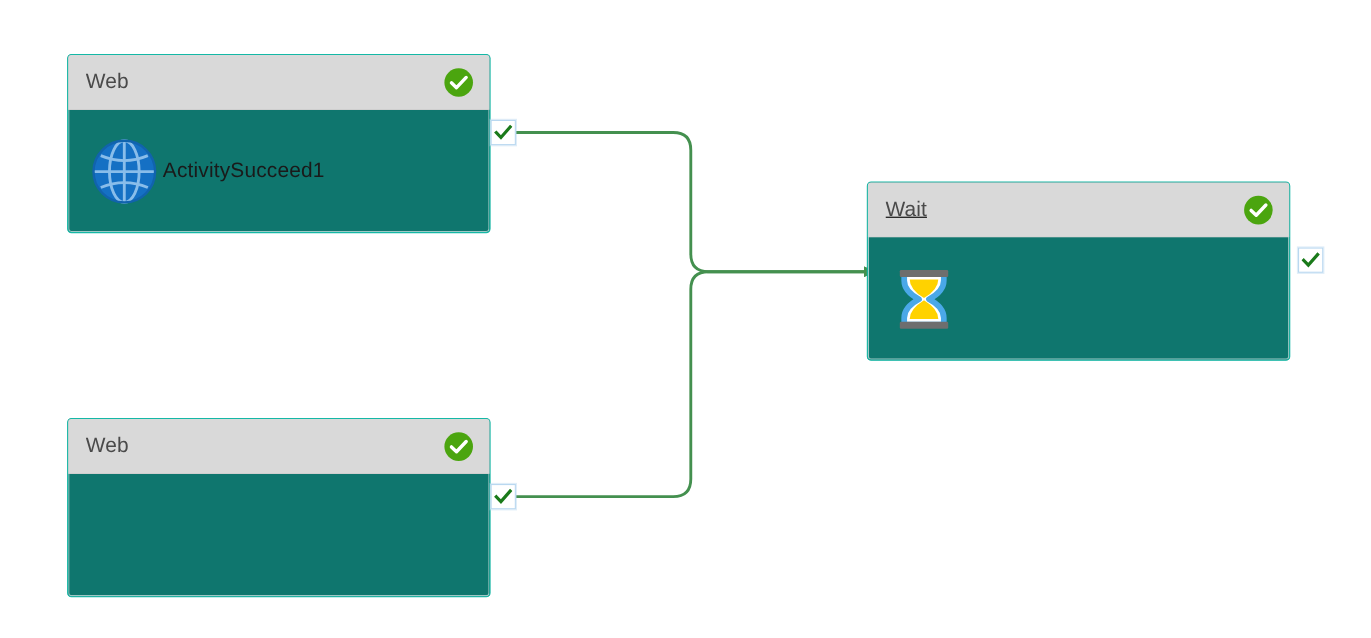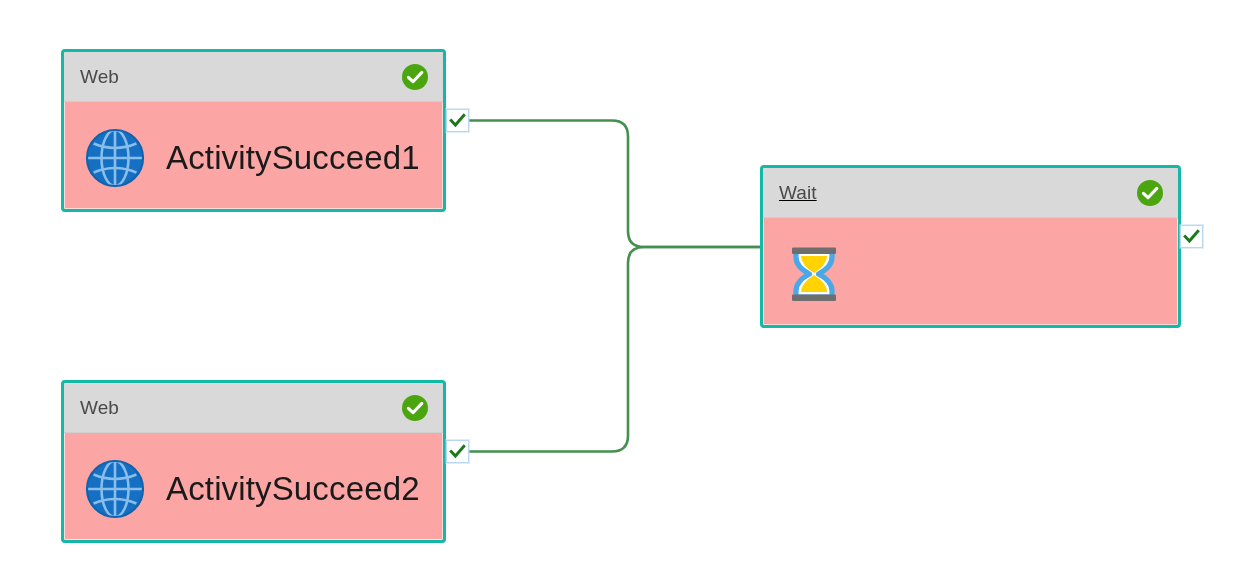--- a/index.html
+++ b/index.html
@@ -26,22 +26,22 @@
     top: 0;
     width: 1246px;
     height: 580px;
     pointer-events: none;
   }
 
   
   .node {
     position: absolute;
     box-sizing: border-box;
-    background: #fca5a5;
-    border: 3px solid #14b8a6;
+    background: #0f766e;
+    border: 1px solid #14b8a6;
     border-radius: 4px;
     box-shadow: 0 0 0 1px rgba(255,255,255,0.6) inset;
   }
   .node-header {
     height: 50px;
     background: #d9d9d9;
     border-bottom: 1px solid #cfcfcf;
     border-radius: 3px 3px 0 0;
     display: flex;
     align-items: center;
@@ -69,23 +69,23 @@
     padding-left: 20px;
     box-sizing: border-box;
   }
   .node-icon {
     flex: 0 0 auto;
     width: 62px;
     height: 62px;
     display: block;
   }
   .node-label {
-    font-size: 33px;
+    font-size: 19px;
     color: #1a1a1a;
-    margin-left: 20px;
+    margin-left: 4px;
     white-space: nowrap;
     letter-spacing: 0.15px;
   }
 
   
   .port {
     position: absolute;
     width: 23px;
     height: 23px;
     box-sizing: border-box;
@@ -132,21 +132,21 @@
           <line x1="3.3" y1="31" x2="58.7" y2="31"></line>
           <path d="M 9.6 16.5 Q 31 25.5 52.4 16.5"></path>
           <path d="M 9.6 45.5 Q 31 36.5 52.4 45.5"></path>
         </g>
         <circle cx="31" cy="31" r="28" fill="none" stroke="#1163ad" stroke-width="2.2"></circle>
       </svg>
       <span class="node-label">ActivitySucceed1</span>
     </div>
   </div>
 
-  <div class="node" style="left:760px; top:165px; width:421px; height:163px;text-decoration:underline;">
+  <div class="node" style="left:788px; top:165px; width:385px; height:163px;text-decoration:underline;">
     <div class="node-header">
       <span class="node-type">Wait</span>
       <svg class="status-badge" viewBox="0 0 28 28">
         <circle cx="14" cy="14" r="13" fill="#4ba50f"></circle>
         <path d="M 7.4 14.3 L 12 18.7 L 20.8 9.4" fill="none" stroke="#ffffff" stroke-width="3.1" stroke-linecap="round" stroke-linejoin="round"></path>
       </svg>
     </div>
     <div class="node-body">
       <svg class="node-icon" viewBox="0 0 62 62">
 
@@ -163,34 +163,20 @@
   </div>
 
   <div class="node" style="left:61px; top:380px; width:385px; height:163px;">
     <div class="node-header">
       <span class="node-type">Web</span>
       <svg class="status-badge" viewBox="0 0 28 28">
         <circle cx="14" cy="14" r="13" fill="#4ba50f"></circle>
         <path d="M 7.4 14.3 L 12 18.7 L 20.8 9.4" fill="none" stroke="#ffffff" stroke-width="3.1" stroke-linecap="round" stroke-linejoin="round"></path>
       </svg>
     </div>
-    <div class="node-body">
-      <svg class="node-icon" viewBox="0 0 62 62">
-        <circle cx="31" cy="31" r="28" fill="#1570c4"></circle>
-        <g fill="none" stroke="#89bdea" stroke-width="2.6">
-          <ellipse cx="31" cy="31" rx="13.5" ry="28"></ellipse>
-          <line x1="31" y1="3" x2="31" y2="59"></line>
-          <line x1="3.3" y1="31" x2="58.7" y2="31"></line>
-          <path d="M 9.6 16.5 Q 31 25.5 52.4 16.5"></path>
-          <path d="M 9.6 45.5 Q 31 36.5 52.4 45.5"></path>
-        </g>
-        <circle cx="31" cy="31" r="28" fill="none" stroke="#1163ad" stroke-width="2.2"></circle>
-      </svg>
-      <span class="node-label">ActivitySucceed2</span>
-    </div>
   </div>
 
   <div class="port" style="left:446px; top:109px;">
     <svg width="17" height="17" viewBox="0 0 17 17">
       <path d="M 2.2 8.6 L 6.4 13 L 14.8 3.4" fill="none" stroke="#1a7a1a" stroke-width="2.9" stroke-linecap="square" stroke-linejoin="miter"></path>
     </svg>
   </div>
 
   <div class="port" style="left:446px; top:440px;">
     <svg width="17" height="17" viewBox="0 0 17 17">

